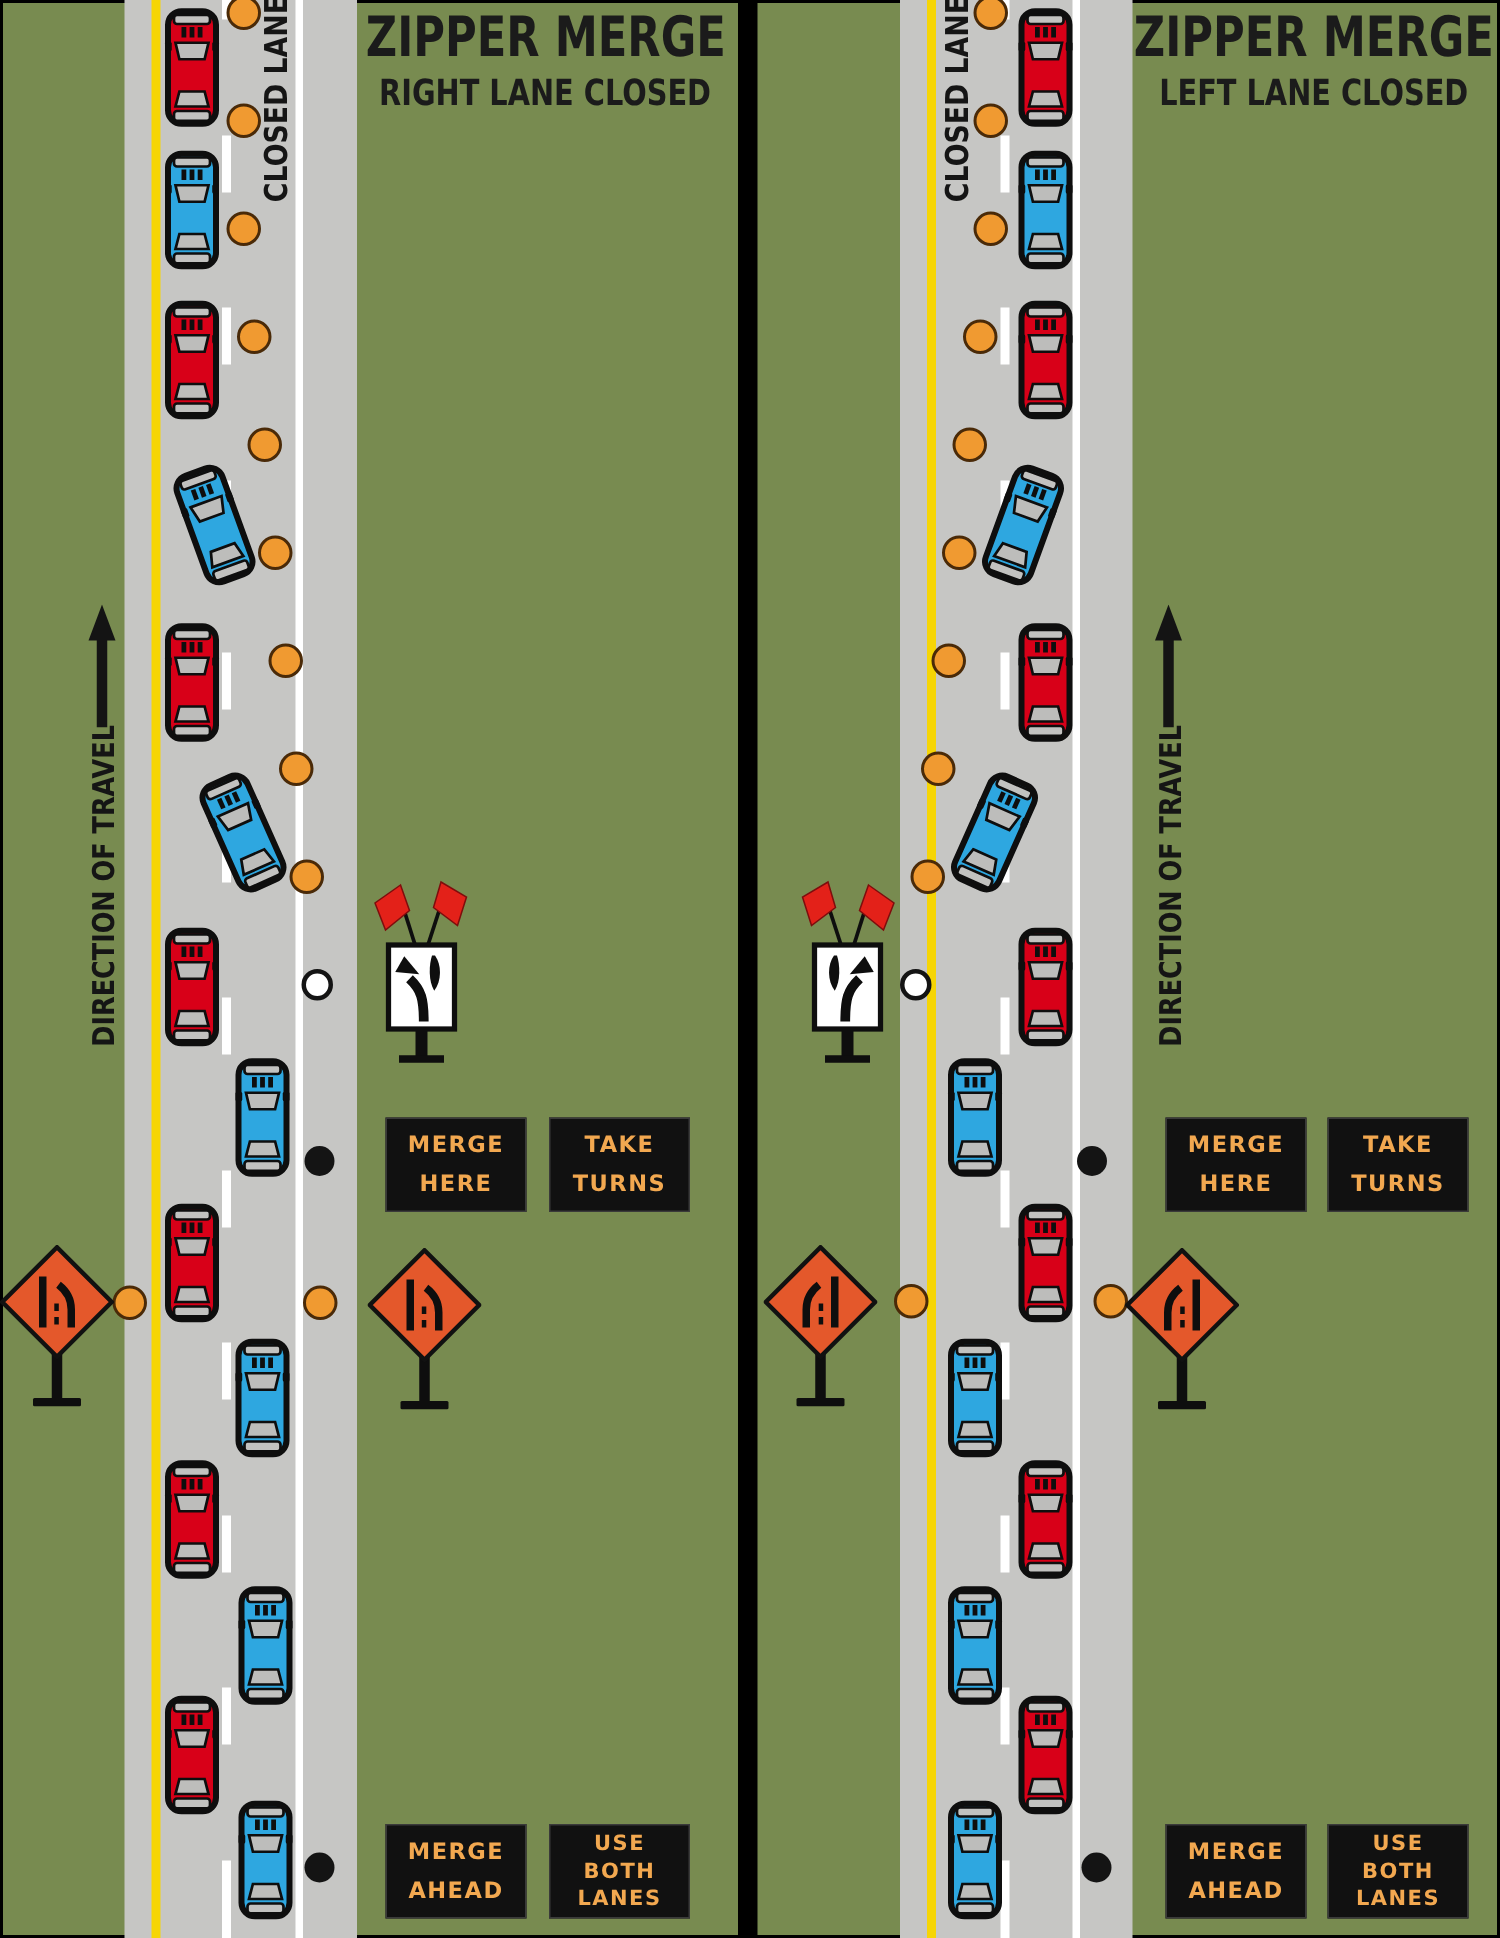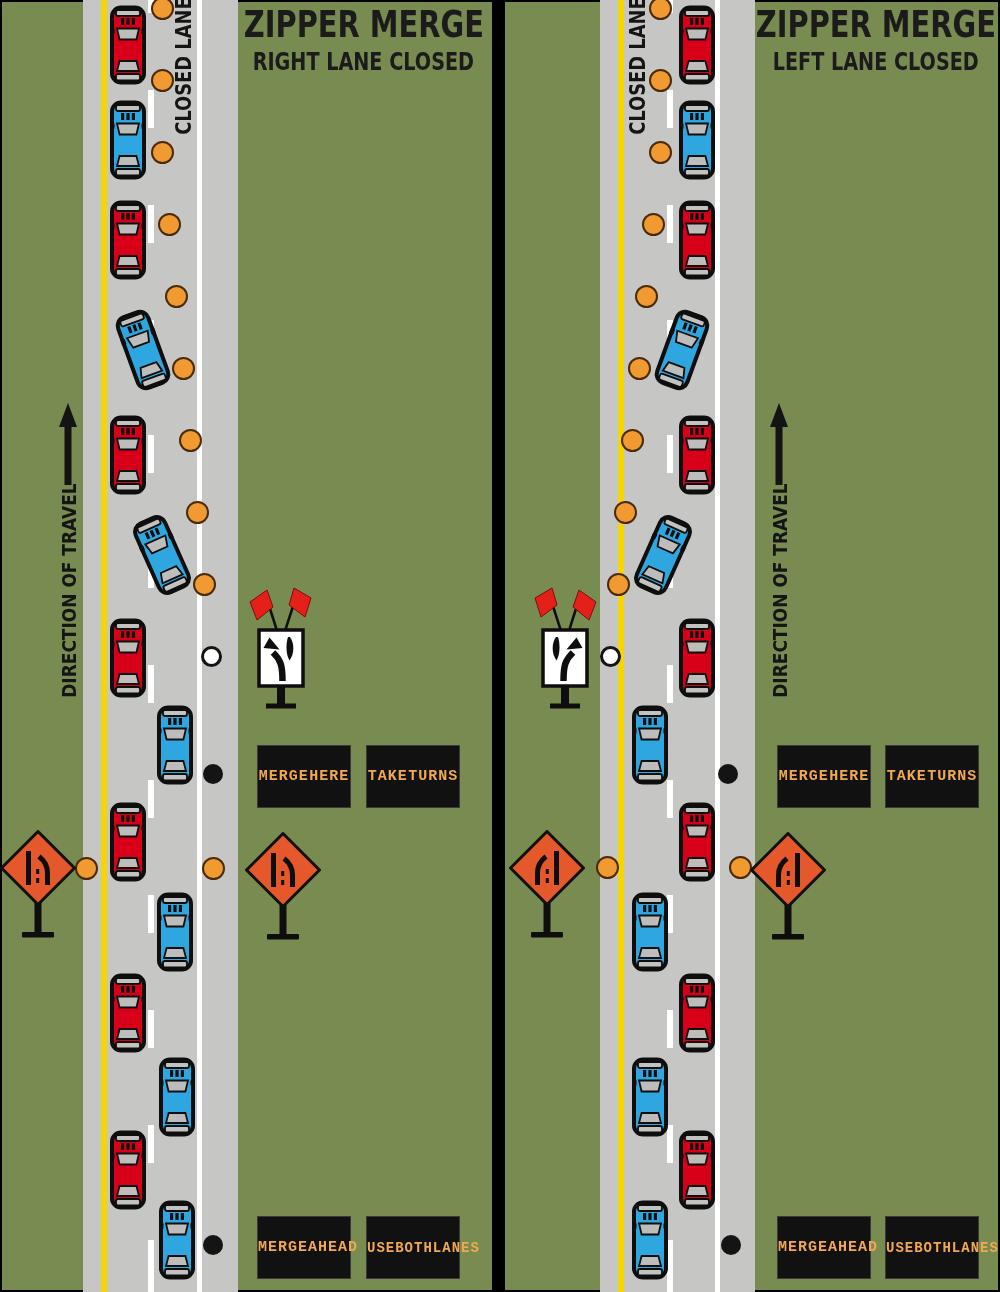--- a/index.html
+++ b/index.html
@@ -27,22 +27,22 @@
     font-size:21px;font-weight:700;color:#151515;white-space:nowrap;
     transform:rotate(-90deg) scaleX(.85);
   }
   .dir-label{
     position:absolute;width:230px;height:22px;text-align:center;
     font-size:20px;font-weight:700;color:#151515;white-space:nowrap;
     transform:rotate(-90deg) scaleX(.85);
   }
   .msg-sign{
     position:absolute;width:92px;height:61px;background:#111;border:1px solid #3a3a3a;
-    display:flex;flex-direction:row;justify-content:space-evenly;align-items:center;
-    color:#F2A850;font-weight:700;font-size:15px;letter-spacing:1px;line-height:1;font-family:Liberation Mono, monospace;
+    display:flex;flex-direction:column;justify-content:space-evenly;align-items:center;
+    color:#F2A850;font-weight:700;font-size:15px;letter-spacing:1px;line-height:1;
   }
   .cone{position:absolute;width:19px;height:19px;border-radius:50%;background:#F09A31;border:2px solid #4A2A08;}
   .marker-white{position:absolute;width:15px;height:15px;border-radius:50%;background:#fff;border:3px solid #141414;}
   .marker-black{position:absolute;width:20px;height:20px;border-radius:50%;background:#141414;}
   .car{position:absolute;width:38px;height:80px;}
   .sprite{position:absolute;}
 </style>
 </head>
 <body>
 

